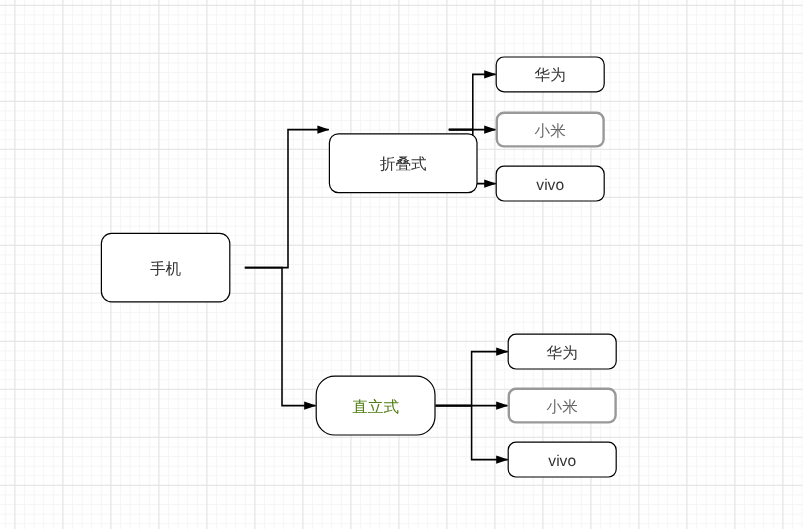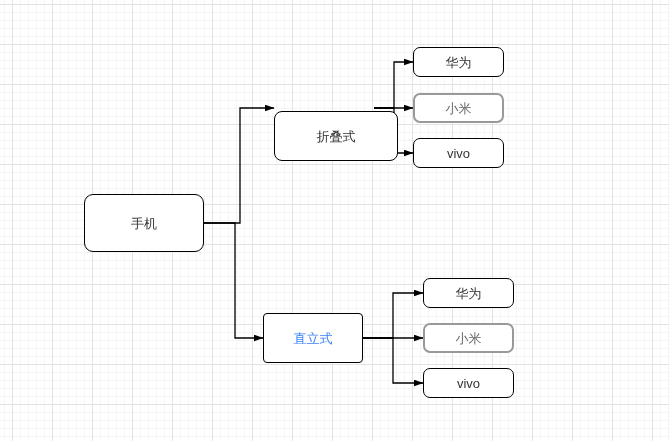--- a/index.html
+++ b/index.html
@@ -60,27 +60,27 @@
         <polyline points="204,223 235,223 235,338 263,338" fill="none" stroke="#000000" stroke-width="1.3" marker-end="url(#arrow)"></polyline>
         <polyline points="374,108 394,108 394,62 413,62" fill="none" stroke="#000000" stroke-width="1.3" marker-end="url(#arrow)"></polyline>
         <polyline points="374,108 413,108" fill="none" stroke="#000000" stroke-width="1.3" marker-end="url(#arrow)"></polyline>
         <polyline points="374,108 394,108 394,153 413,153" fill="none" stroke="#000000" stroke-width="1.3" marker-end="url(#arrow)"></polyline>
         <polyline points="363,338 393,338 393,293 423,293" fill="none" stroke="#000000" stroke-width="1.3" marker-end="url(#arrow)"></polyline>
         <polyline points="363,338 423,338" fill="none" stroke="#000000" stroke-width="1.3" marker-end="url(#arrow)"></polyline>
         <polyline points="363,338 393,338 393,383 423,383" fill="none" stroke="#000000" stroke-width="1.3" marker-end="url(#arrow)"></polyline>
       </g>
   </svg>
   <div id="nodes">
-      <div class="node" style="left: 84px; top: 194px; width: 120px; height: 58px; border: 1.3px solid rgb(0, 0, 0); border-radius: 9px; color: rgb(51, 51, 51);">
+      <div class="node" style="left: 84px; top: 194px; width: 108px; height: 58px; border: 1.3px solid rgb(0, 0, 0); border-radius: 9px; color: rgb(51, 51, 51);">
         <span>手机</span>
       </div>
       <div class="node" style="left: 274px; top: 83px; width: 124px; height: 50px; border: 1.3px solid rgb(0, 0, 0); border-radius: 8px; color: rgb(51, 51, 51); margin-top: 28px;">
         <span>折叠式</span>
       </div>
-      <div class="node" style="left: 263px; top: 313px; width: 100px; height: 50px; border: 1.3px solid rgb(0, 0, 0); border-radius: 4px; color: #3b82f6;">
+      <div class="node" style="left: 263px; top: 313px; width: 100px; height: 50px; border: 1.3px solid rgb(0, 0, 0); border-radius: 16px; color: #4d7c0f;">
         <span>直立式</span>
       </div>
       <div class="node" style="left: 413px; top: 47px; width: 91px; height: 30px; border: 1.3px solid rgb(0, 0, 0); border-radius: 7px; color: rgb(51, 51, 51);">
         <span>华为</span>
       </div>
       <div class="node" style="left: 413px; top: 93px; width: 91px; height: 30px; border: 2px solid rgb(153, 153, 153); border-radius: 7px; color: rgb(102, 102, 102);">
         <span>小米</span>
       </div>
       <div class="node" style="left: 413px; top: 138px; width: 91px; height: 30px; border: 1.3px solid rgb(0, 0, 0); border-radius: 7px; color: rgb(51, 51, 51);">
         <span>vivo</span>

